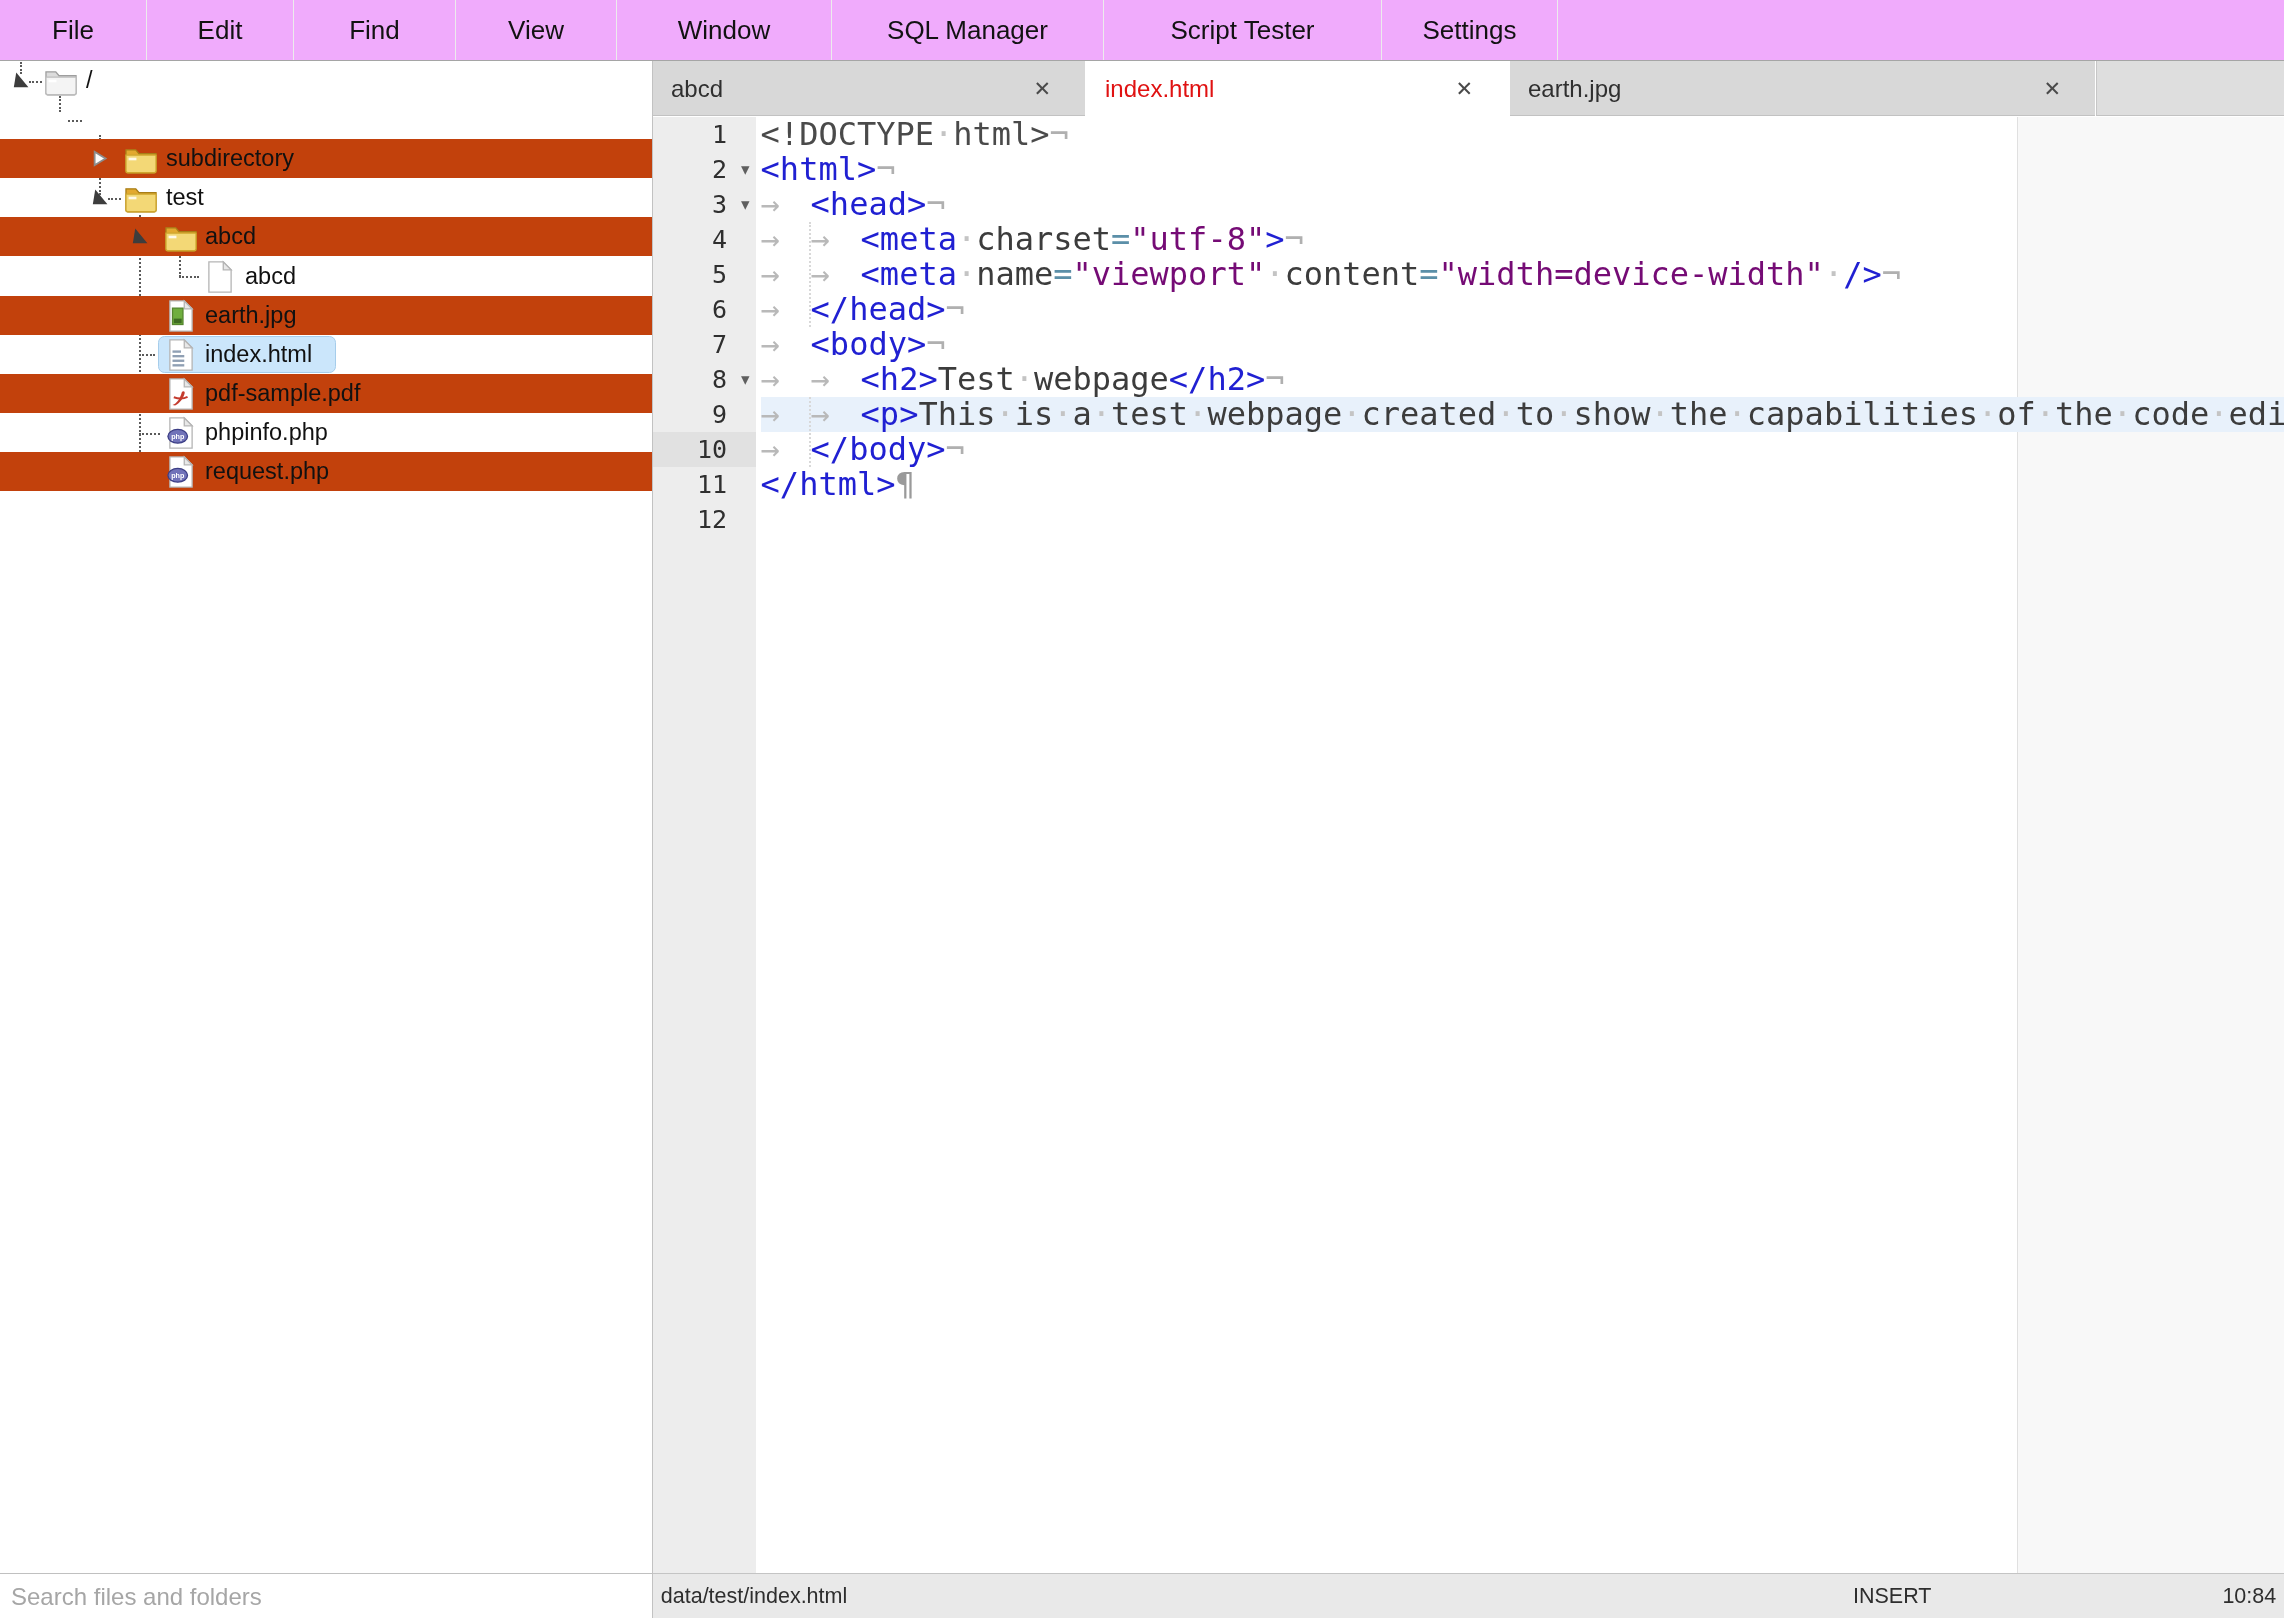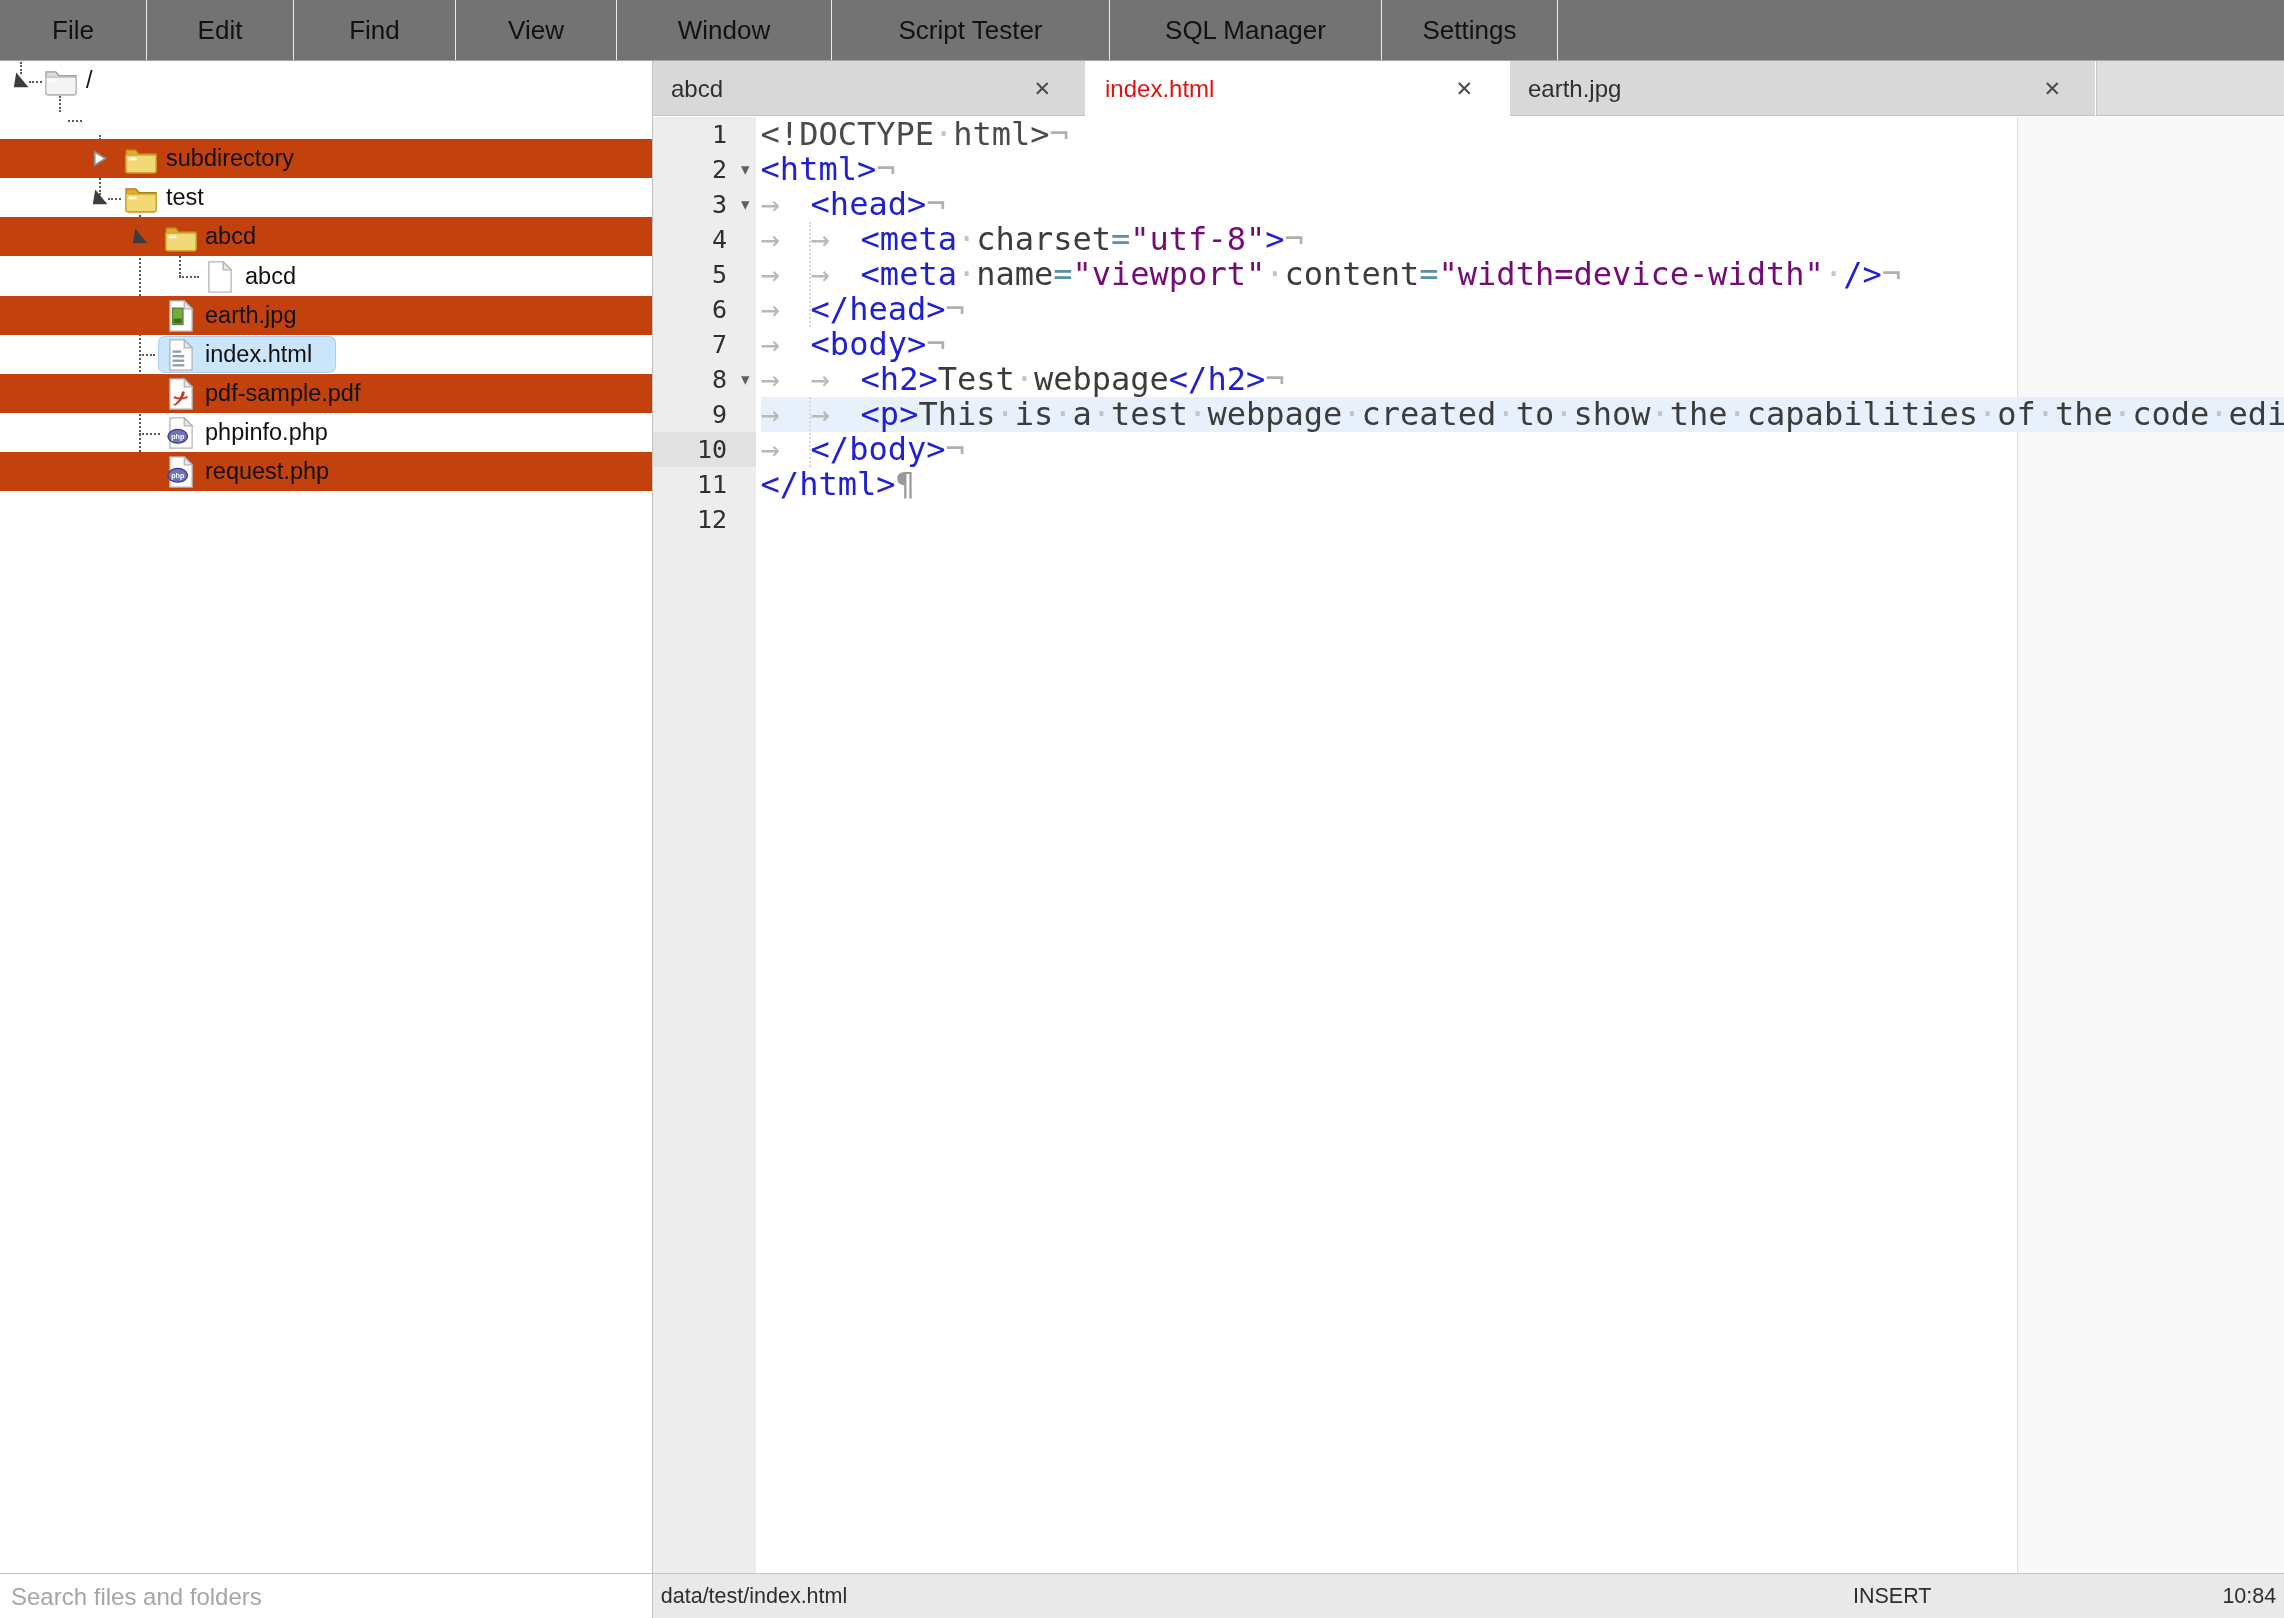--- a/index.html
+++ b/index.html
@@ -1,19 +1,19 @@
 <!DOCTYPE html>
 <html style="font-size:10.4px"><head>
 <meta charset="utf-8">
 <style>
   html,body{margin:0;padding:0;background:#fff;}
   #app{position:relative;width:2284px;height:1618px;background:#fff;overflow:hidden;
        font-family:"Liberation Sans",sans-serif;color:#161616;}
   
-  #menubar{position:absolute;left:0;top:0;width:2284px;height:60px;background:#737373;
+  #menubar{position:absolute;left:0;top:0;width:2284px;height:60px;background:#f0abfc;
            border-bottom:1.3px solid #a5a5a5;display:flex;}
   .menu-item{height:60px;line-height:60px;text-align:center;font-size:26px;color:#121212;
              border-right:1.3px solid #ececec;box-sizing:border-box;}
   
   #sidebar{position:absolute;left:0;top:61px;width:652px;height:1512px;background:#fff;
            border-right:1.3px solid #c2c2c2;box-sizing:content-box;overflow:hidden;}
   .tree-row{position:absolute;left:0;width:652px;height:39px;}
   .tree-row.striped{background:#c2410c;}
   .tree-label{position:absolute;top:0;height:39px;line-height:39px;font-size:23.5px;color:#111;white-space:nowrap;}
   .tree-icon{position:absolute;top:2.6px;width:34px;height:34px;}
@@ -71,22 +71,22 @@
 </head>
 <body>
 
 <div id="app" style="--active-tab-text: #e01212; --tag: #2020d2; --attr-value: #750b75; --equals: #5b8fa8;">
   <div id="menubar">
       <div class="menu-item" style="width: 147px;">File</div>
       <div class="menu-item" style="width: 147px;">Edit</div>
       <div class="menu-item" style="width: 162px;">Find</div>
       <div class="menu-item" style="width: 161px;">View</div>
       <div class="menu-item" style="width: 215px;">Window</div>
+      <div class="menu-item" style="width: 272px;">SQL Manager</div>
       <div class="menu-item" style="width: 278px;">Script Tester</div>
-      <div class="menu-item" style="width: 272px;">SQL Manager</div>
       <div class="menu-item" style="width: 176px;">Settings</div>
     </div>
 
   <div id="sidebar">
     <div id="tree">
         <div class="conn-v" style="left: 19.6px; top: 1.3px; height: 11.7px;"></div>
         <div class="conn-v" style="left: 59px; top: 35px; height: 15.6px;"></div>
         <div class="conn-v" style="left: 99px; top: 74px; height: 60px;"></div>
         <div class="conn-v" style="left: 139px; top: 154px; height: 257px;"></div>
         <div class="conn-v" style="left: 179px; top: 192px; height: 23.5px;"></div>

